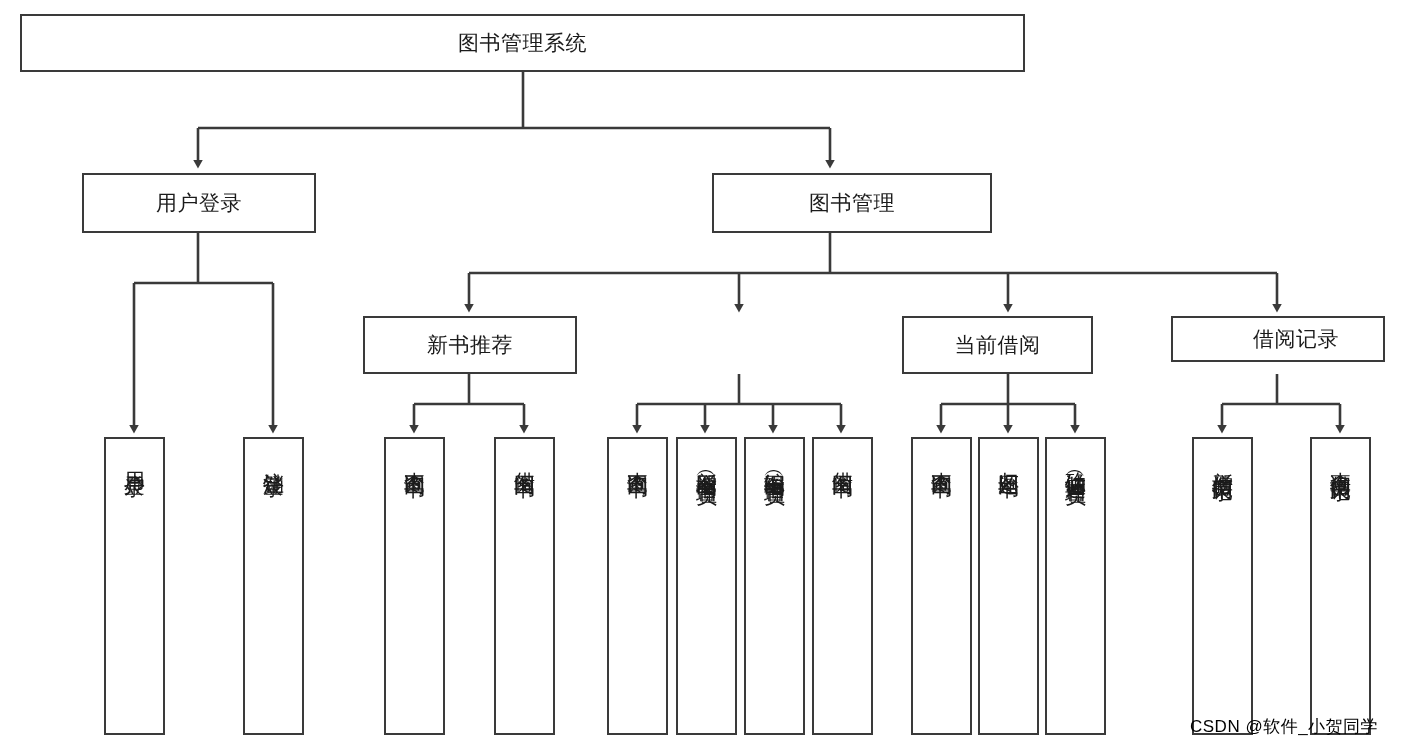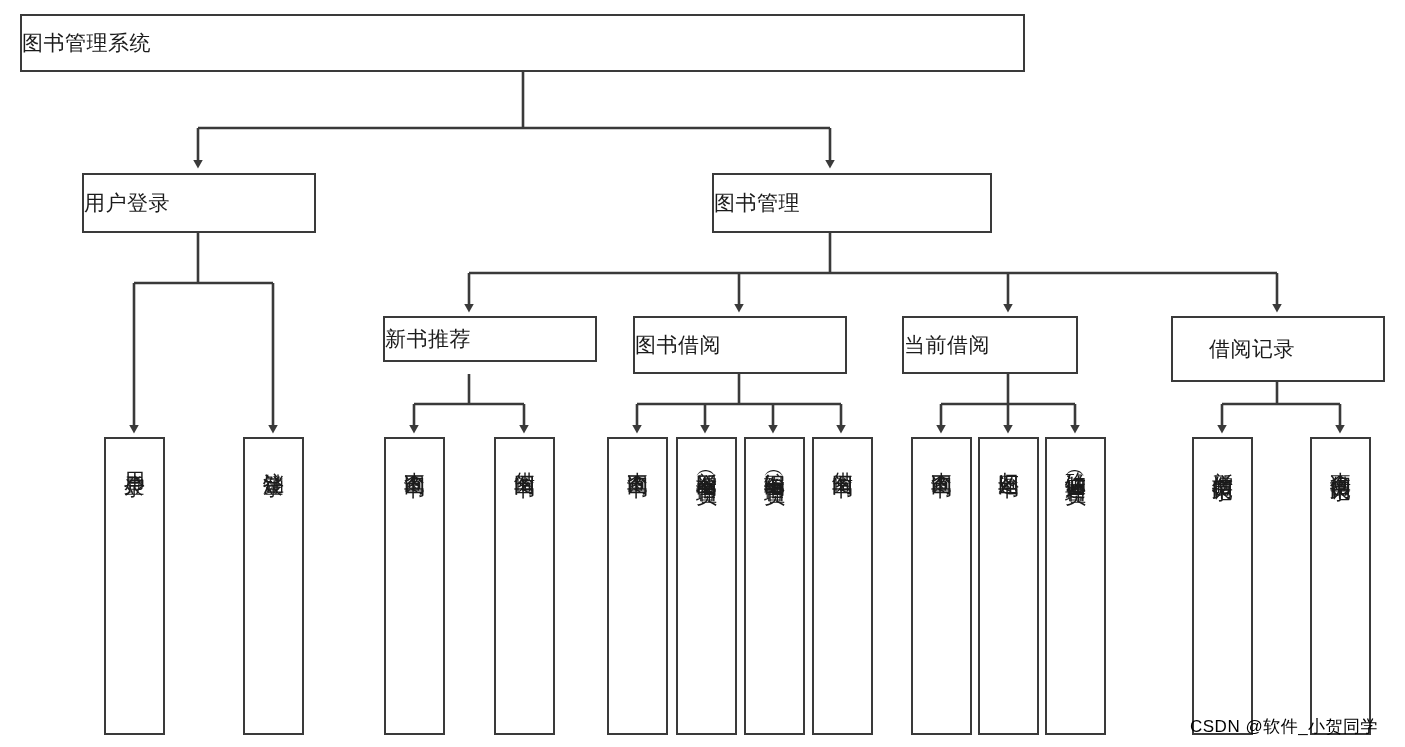--- a/index.html
+++ b/index.html
@@ -26,21 +26,21 @@
     height: 747px;
     pointer-events: none;
   }
   .node {
     position: absolute;
     box-sizing: border-box;
     background: #ffffff;
     border: 2px solid #3a3a3a;
     display: flex;
     align-items: center;
-    justify-content: flex-start;
+    justify-content: center;
     color: #1b1b1b;
   }
   .node .lbl {
     display: block;
     text-align: center;
     line-height: 1.12;
     white-space: nowrap;
   }
   .node.horiz .lbl {
     font-size: 21px;
@@ -132,33 +132,30 @@
   </div>
 
   <div class="node horiz" style="left:82px; top:173px; width:234px; height:60px;">
     <span class="lbl">用户登录</span>
   </div>
 
   <div class="node horiz" style="left:712px; top:173px; width:280px; height:60px;">
     <span class="lbl">图书管理</span>
   </div>
 
-  <div class="node horiz" style="left:363px; top:316px; width:214px; height:46px;margin-left:20px;">
+  <div class="node horiz" style="left:363px; top:316px; width:214px; height:58px;">
     <span class="lbl">新书推荐</span>
   </div>
 
-  <div class="node horiz" style="left:633px; top:316px; width:214px; height:58px;">
-    <span class="lbl">图书借阅</span>
-  </div>
-
-  <div class="node horiz" style="left:902px; top:316px; width:176px; height:58px;">
+
+  <div class="node horiz" style="left:902px; top:316px; width:191px; height:58px;">
     <span class="lbl">当前借阅</span>
   </div>
 
-  <div class="node horiz" style="left:1171px; top:316px; width:214px; height:66px;padding-left:36px;">
+  <div class="node horiz" style="left:1171px; top:316px; width:214px; height:46px;padding-left:36px;">
     <span class="lbl">借阅记录</span>
   </div>
 
   <div class="node vert" style="left:104px; top:437px; width:61px; height:298px;">
     <span class="lbl">用户登录</span>
   </div>
   <div class="node vert" style="left:243px; top:437px; width:61px; height:298px;">
     <span class="lbl">注销登录</span>
   </div>
 

